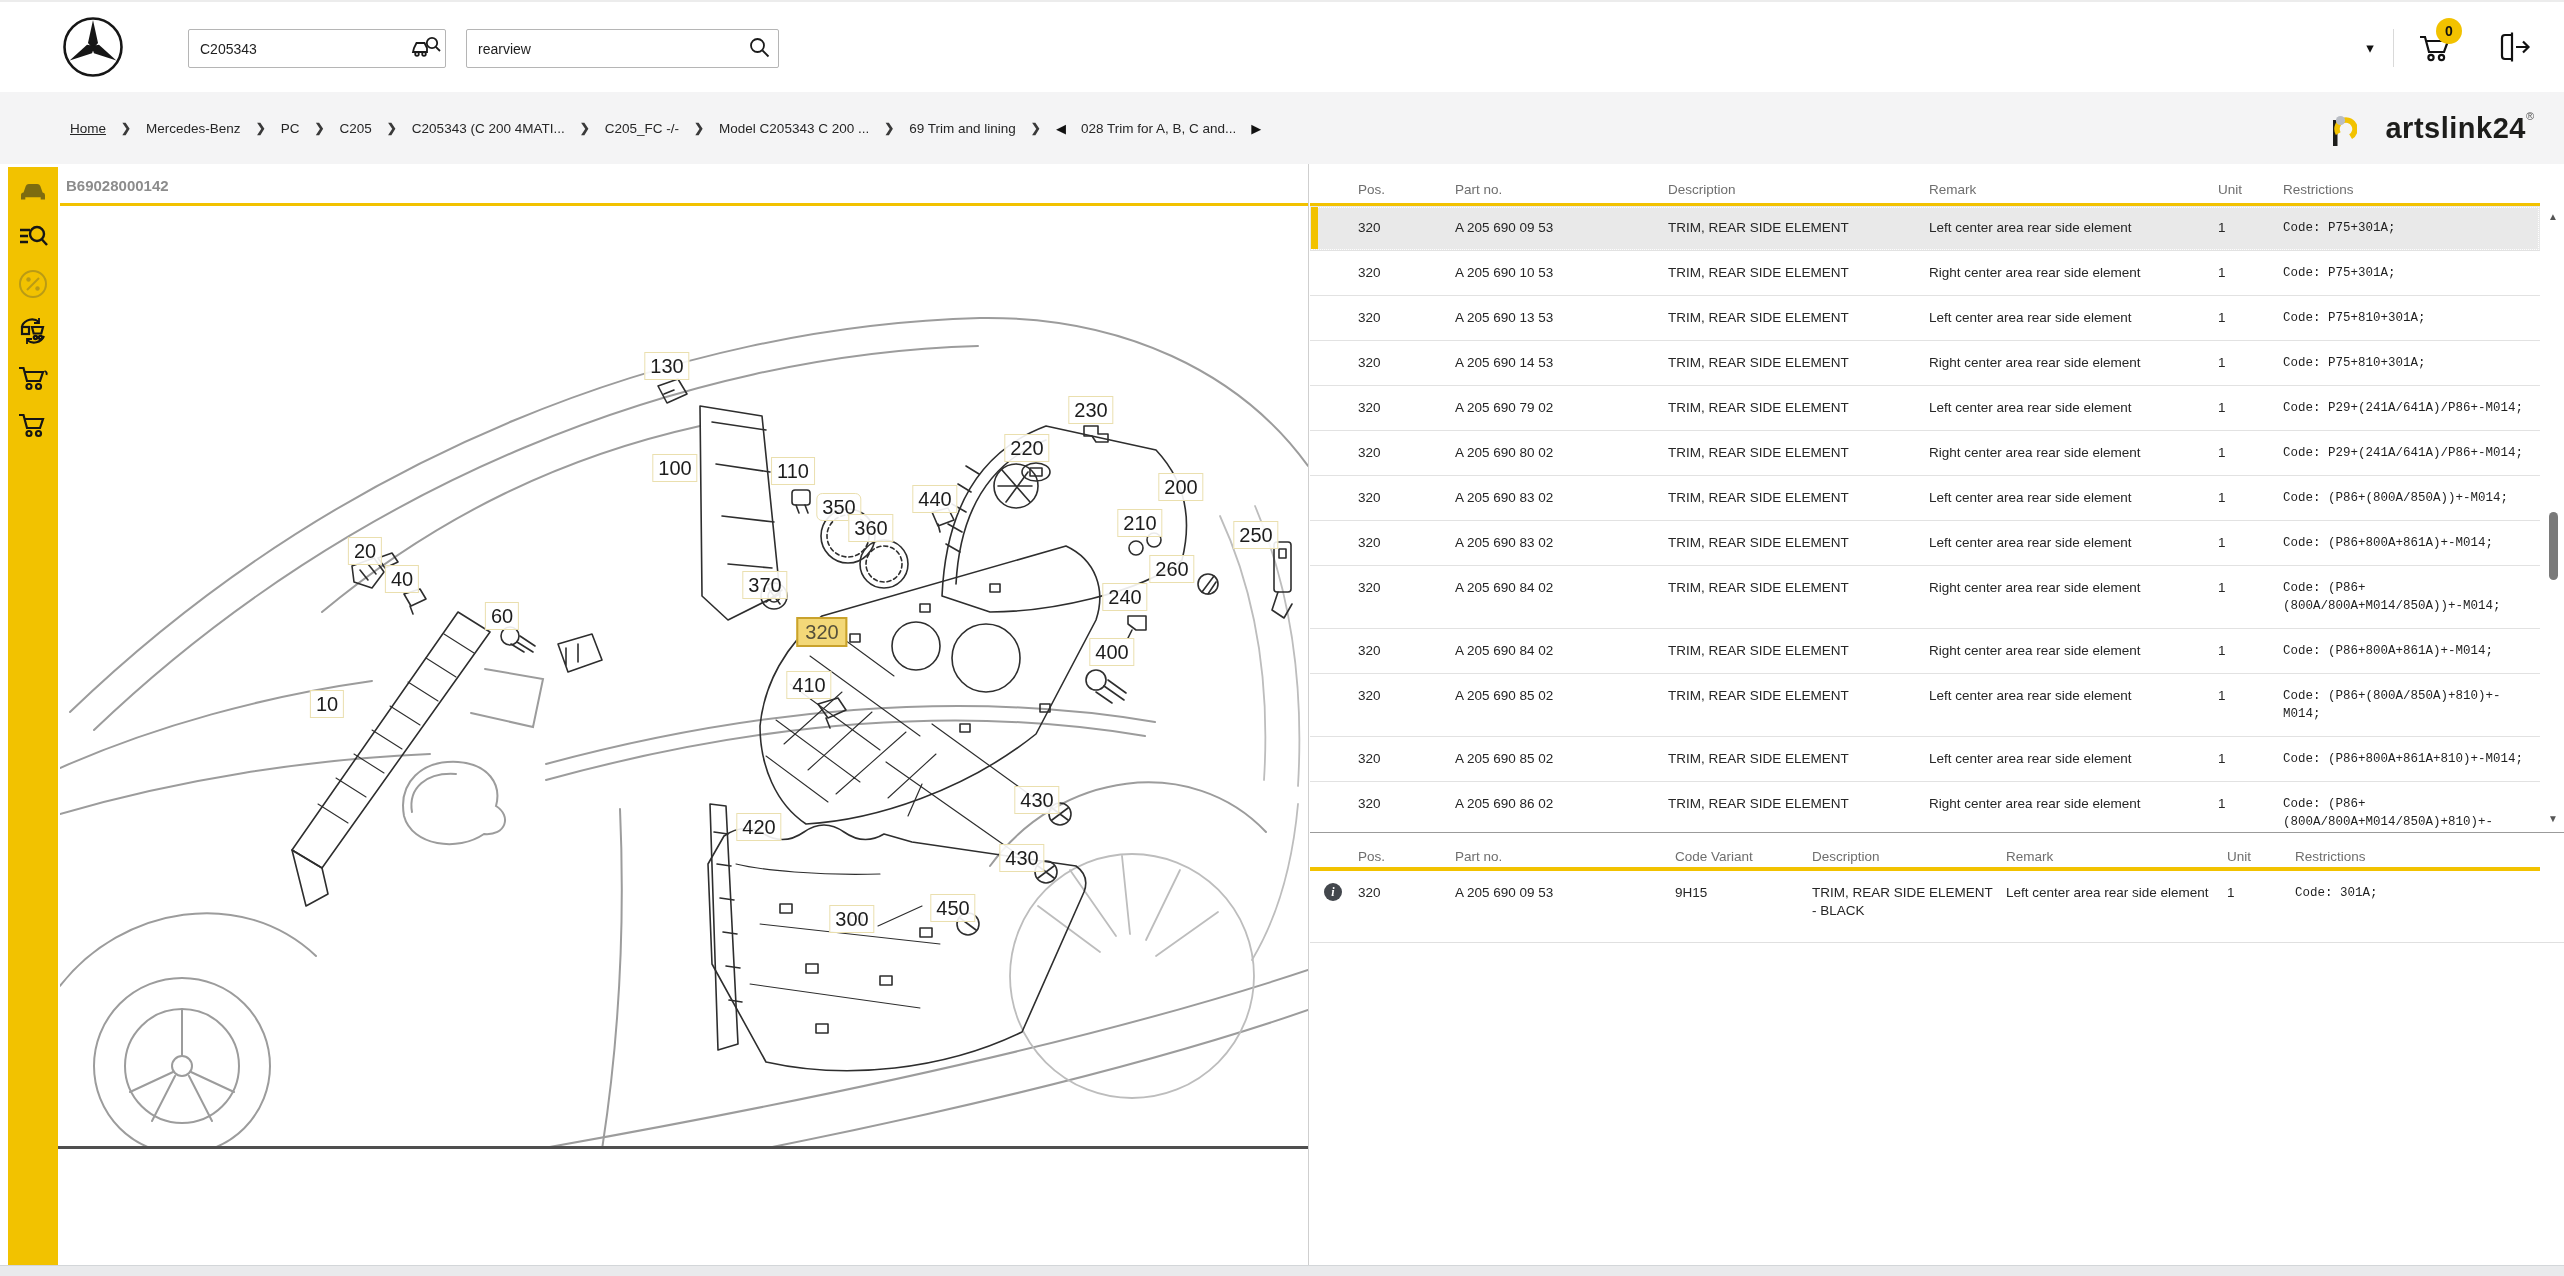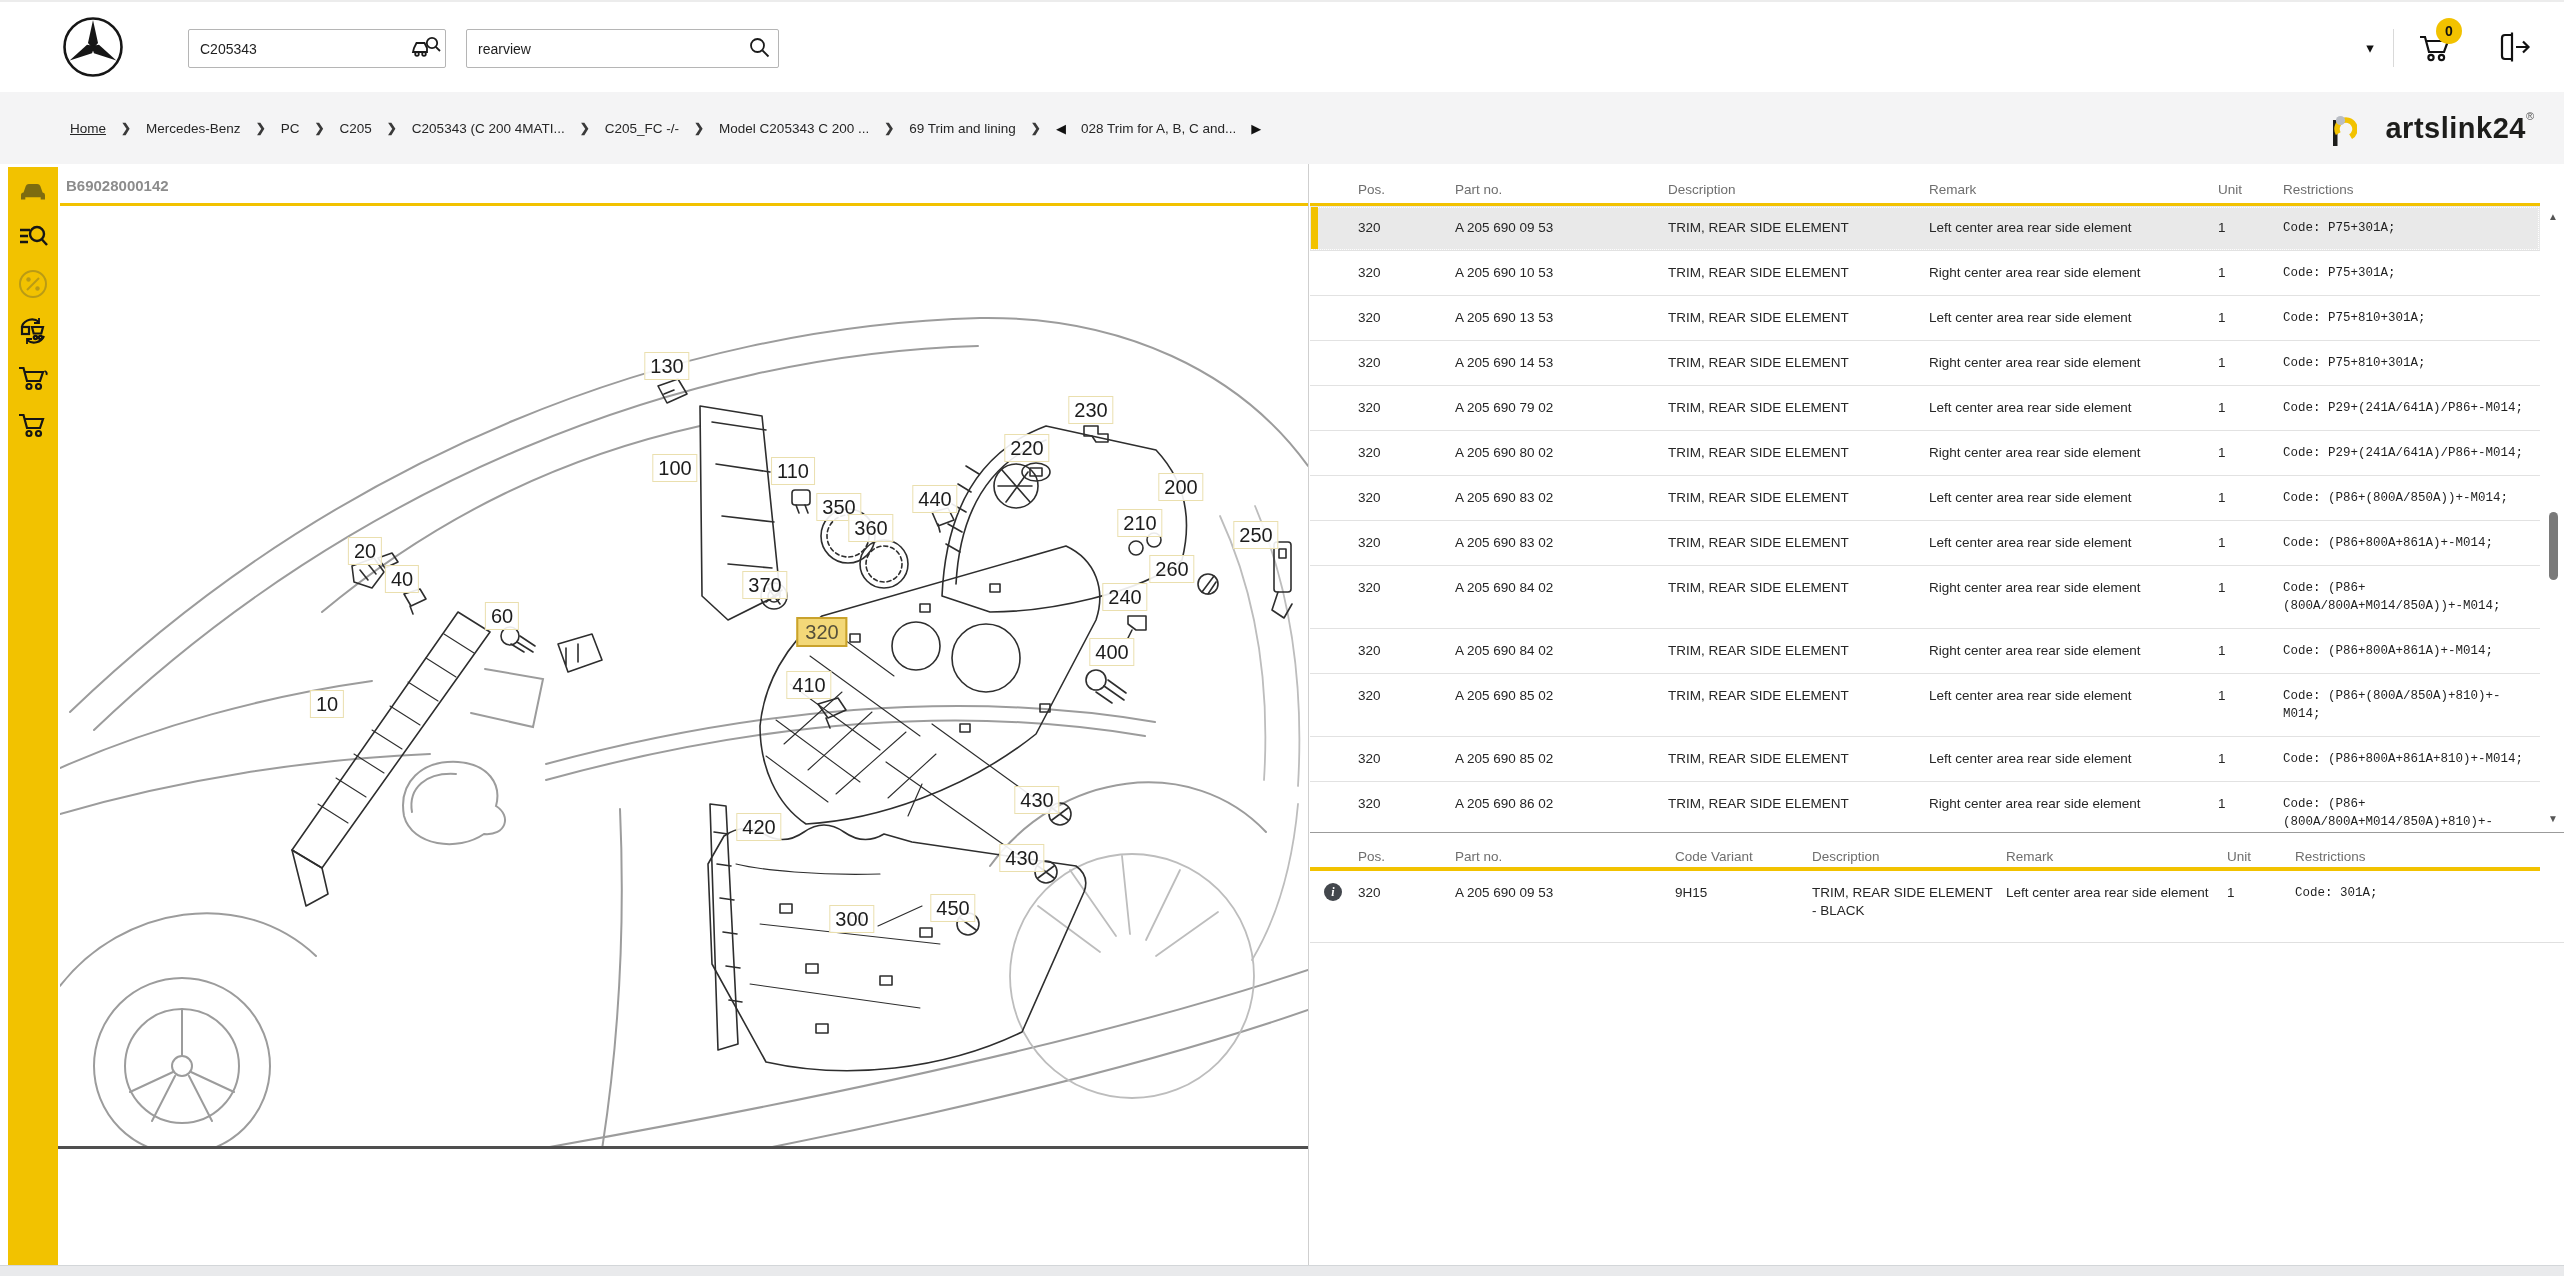--- a/index.html
+++ b/index.html
@@ -355,21 +355,21 @@
         <div class="callout" style="left: 733px; top: 307px;"><span>110</span></div>
 
         <div class="callout" style="left: 1031px; top: 246px;"><span>230</span></div>
 
         <div class="callout" style="left: 967px; top: 284px;"><span>220</span></div>
 
         <div class="callout" style="left: 1121px; top: 323px;"><span>200</span></div>
 
         <div class="callout" style="left: 875px; top: 335px;"><span>440</span></div>
 
-        <div class="callout" style="left: 779px; top: 343px;"><span>350</span></div>
+        <div class="callout" style="left: 779px; top: 343px; border-radius: 6px;"><span>350</span></div>
 
         <div class="callout" style="left: 811px; top: 364px;"><span>360</span></div>
 
         <div class="callout" style="left: 1080px; top: 359px;"><span>210</span></div>
 
         <div class="callout" style="left: 1196px; top: 371px;"><span>250</span></div>
 
         <div class="callout" style="left: 1112px; top: 405px;"><span>260</span></div>
 
         <div class="callout" style="left: 1065px; top: 433px;"><span>240</span></div>

